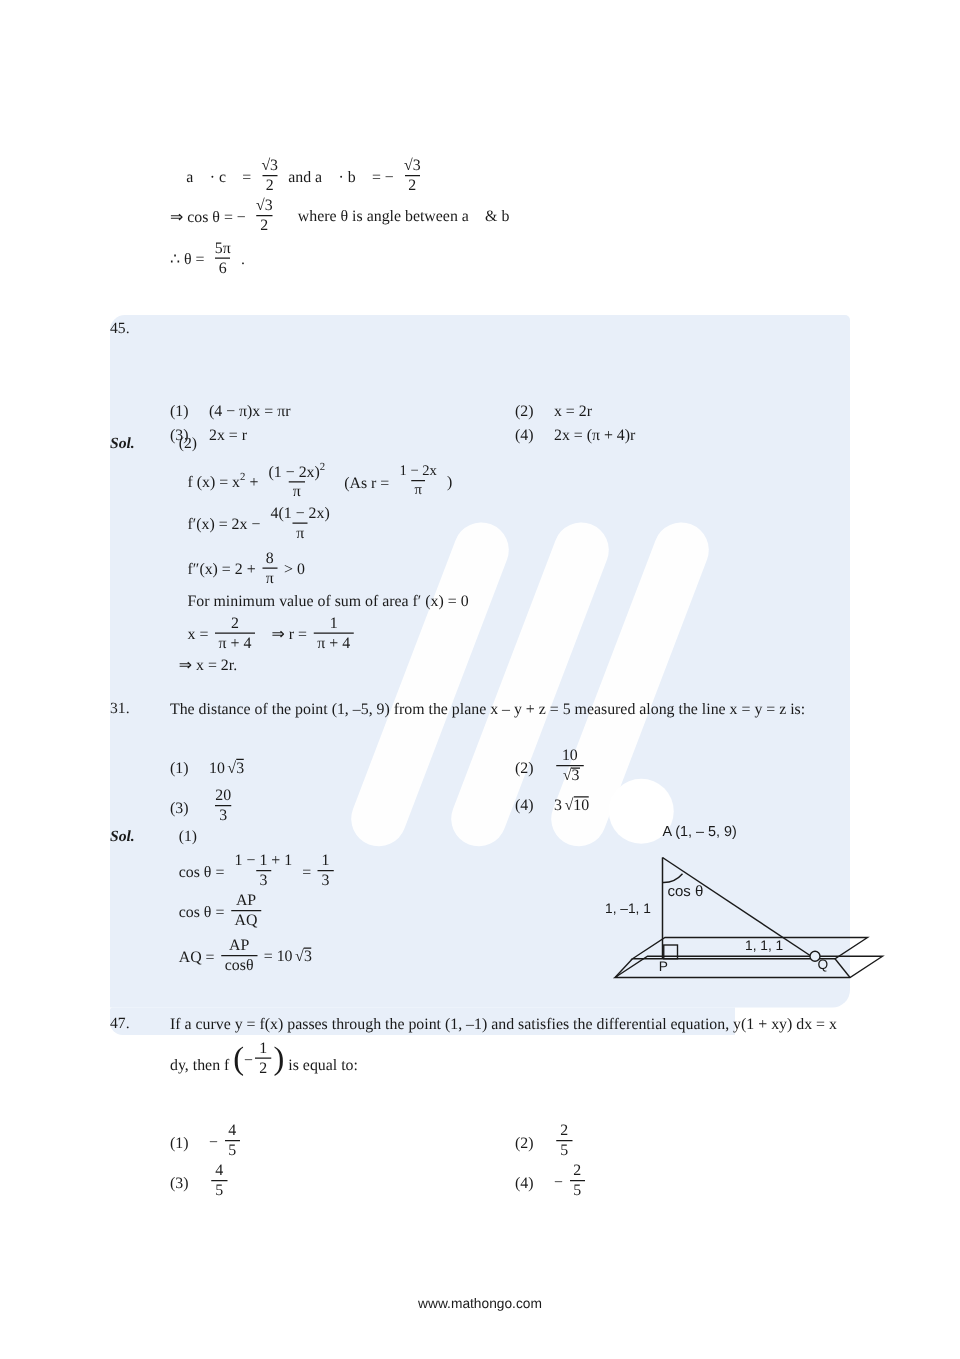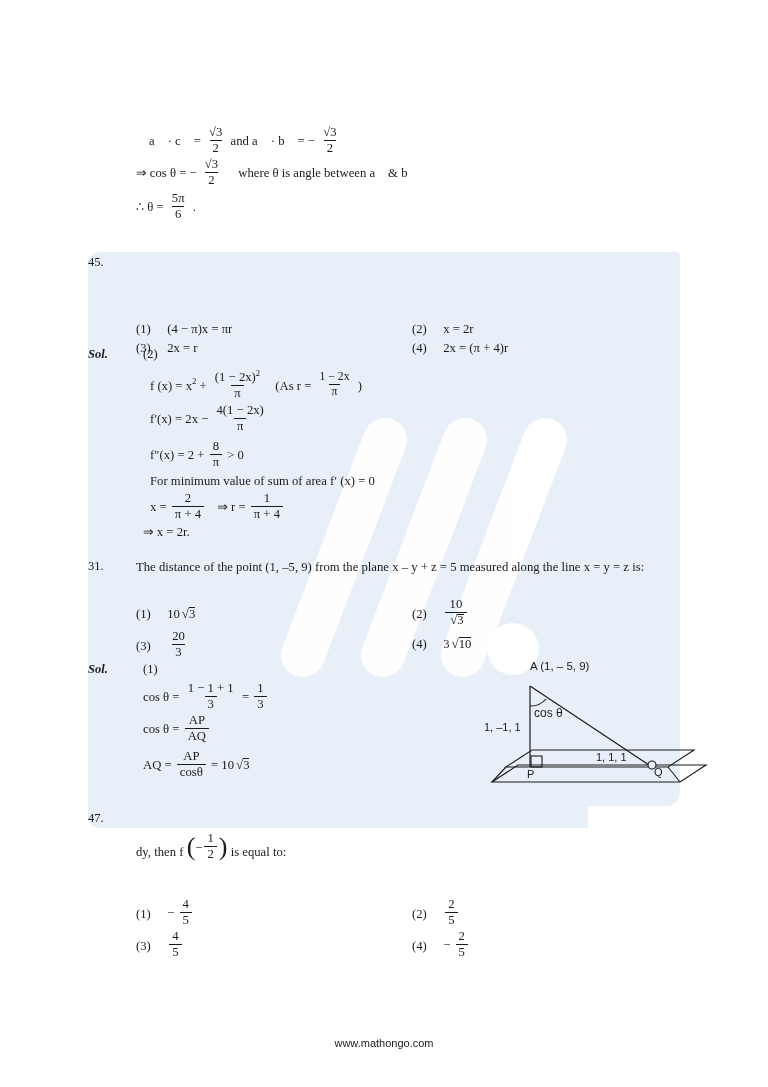--- a/index.html
+++ b/index.html
@@ -262,20 +262,21 @@
     </svg>
     <div style="position:absolute;left:46px;top:-4px;font-family:'Liberation Sans',sans-serif;font-size:11.5px;white-space:nowrap;">A (1, – 5, 9)</div>
     <div style="position:absolute;left:50px;top:42px;font-family:'Liberation Sans',sans-serif;font-size:12px;white-space:nowrap;">cos θ</div>
     <div style="position:absolute;left:0px;top:57px;font-family:'Liberation Sans',sans-serif;font-size:11px;white-space:nowrap;">1, –1, 1</div>
     <div style="position:absolute;left:112px;top:44px;font-family:'Liberation Sans',sans-serif;font-size:11px;white-space:nowrap;margin-top:43px;">1, 1, 1</div>
     <div style="position:absolute;left:43px;top:104px;font-family:'Liberation Sans',sans-serif;font-size:11px;">P</div>
     <div style="position:absolute;left:170px;top:102px;font-family:'Liberation Sans',sans-serif;font-size:11px;">Q</div>
   </div>
 
   <div class="qnum" style="left:88px; top:811px;">47.</div>
+  <div class="qtxt" style="left:136px; top:811px; width:560px; text-align:left;">If a curve y = f(x) passes through the point (1, –1) and satisfies the differential equation, y(1 + xy) dx = x</div>
 
   <div class="mline" style="left:136px; top:834px;">
     <span>dy, then f</span>
     <span style="display:inline-flex;align-items:center;">
       <span style="font-size:26px;line-height:0.8;position:relative;top:-1px;">(</span>
       <span>−</span>
       <span class="frac">
         <span class="num">1</span>
         <span class="den">2</span>
       </span>

